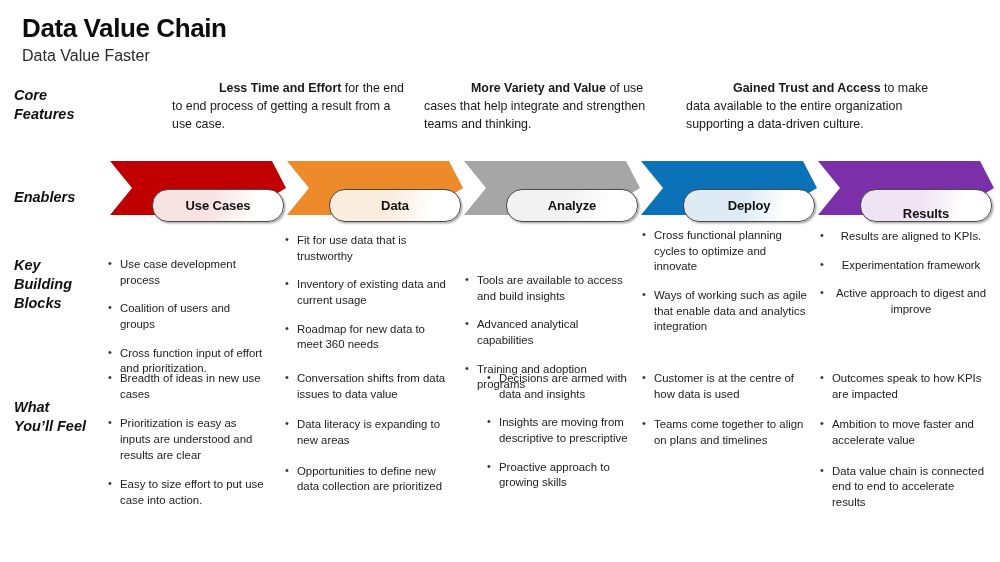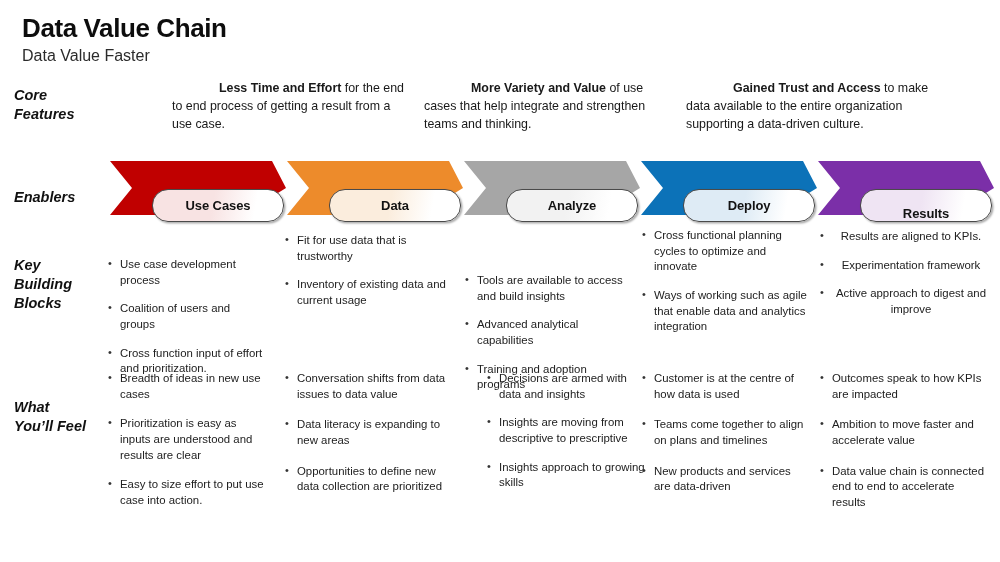--- a/index.html
+++ b/index.html
@@ -192,20 +192,21 @@
 </div>
 
 <div class="bullet-col" id="kbb-0">
     <div class="bullet-item">Use case development process</div>
     <div class="bullet-item">Coalition of users and groups</div>
     <div class="bullet-item">Cross function input of effort and prioritization.</div>
   </div>
 <div class="bullet-col" id="kbb-1">
     <div class="bullet-item">Fit for use data that is trustworthy</div>
     <div class="bullet-item">Inventory of existing data and current usage</div>
+    <div class="bullet-item">Roadmap for new data to meet 360 needs</div>
   </div>
 <div class="bullet-col" id="kbb-2">
     <div class="bullet-item">Tools are available to access and build insights</div>
     <div class="bullet-item">Advanced analytical capabilities</div>
     <div class="bullet-item">Training and adoption programs</div>
   </div>
 <div class="bullet-col" id="kbb-3">
     <div class="bullet-item">Cross functional planning cycles to optimize and innovate</div>
     <div class="bullet-item">Ways of working such as agile that enable data and analytics integration</div>
   </div>
@@ -221,24 +222,23 @@
     <div class="bullet-item">Easy to size effort to put use case into action.</div>
   </div>
 <div class="bullet-col" id="wyf-1">
     <div class="bullet-item">Conversation shifts from data issues to data value</div>
     <div class="bullet-item">Data literacy is expanding to new areas</div>
     <div class="bullet-item">Opportunities to define new data collection are prioritized</div>
   </div>
 <div class="bullet-col" id="wyf-2">
     <div class="bullet-item">Decisions are armed with data and insights</div>
     <div class="bullet-item">Insights are moving from descriptive to prescriptive</div>
-    <div class="bullet-item">Insights approach to growing skills</div>
+    <div class="bullet-item">Proactive approach to growing skills</div>
   </div>
 <div class="bullet-col" id="wyf-3">
     <div class="bullet-item">Customer is at the centre of how data is used</div>
     <div class="bullet-item">Teams come together to align on plans and timelines</div>
-    <div class="bullet-item">New products and services are data-driven</div>
   </div>
 <div class="bullet-col" id="wyf-4">
     <div class="bullet-item">Outcomes speak to how KPIs are impacted</div>
     <div class="bullet-item">Ambition to move faster and accelerate value</div>
     <div class="bullet-item">Data value chain is connected end to end to accelerate results</div>
   </div>
 
 </body></html>

